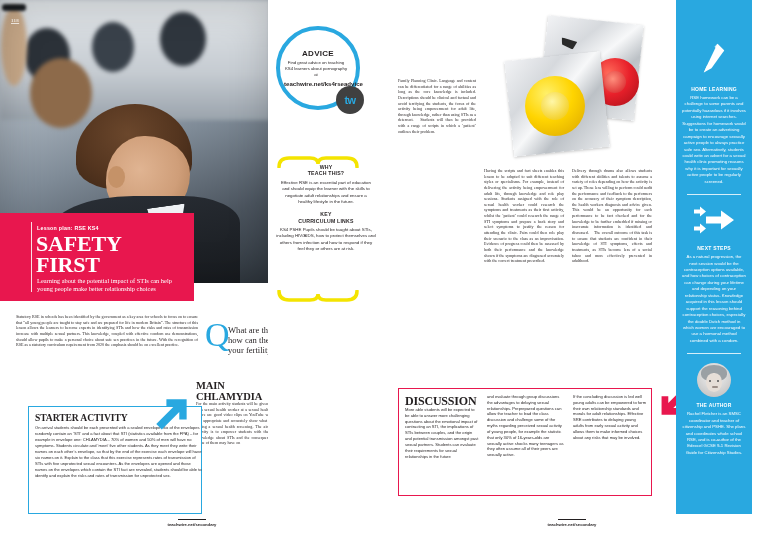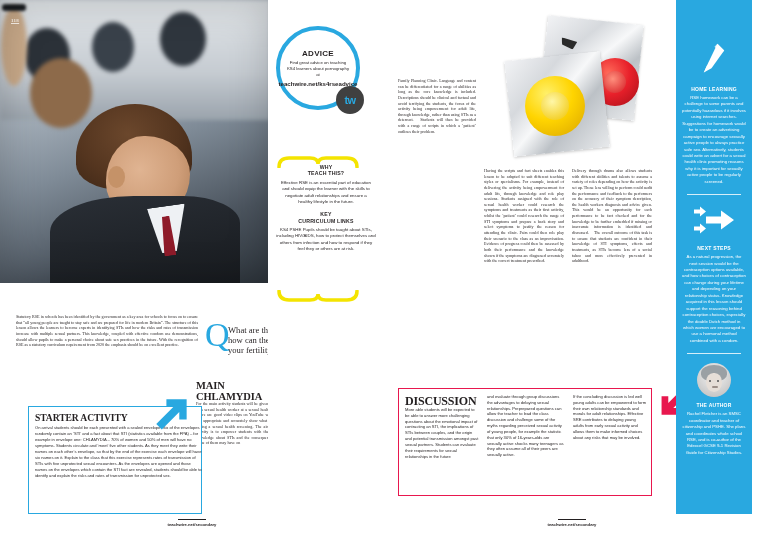--- a/index.html
+++ b/index.html
@@ -150,21 +150,21 @@
   }
   .foot-rule { width:28px; height:1px; background:#231f20; margin:0 auto 2px; }
 
   
   .mid-col {
     position:absolute; left:268px; top:0; width:116px; height:540px; background:#fff;
   }
   .advice-badge {
     position:absolute; left:8px; top:26px; width:84px; height:84px;
     border:4px solid #29a8e0; border-radius:50%;
-    display:flex; flex-direction:column; align-items:center; justify-content:center;
+    display:flex; flex-direction:column; justify-content:center;
     text-align:center; padding:4px;
   }
   .advice-title { font-size:8px; font-weight:bold; color:#231f20; letter-spacing:.3px; }
   .advice-text { font-size:4.3px; line-height:1.32; color:#231f20; margin-top:2px; width:64px; }
   .advice-url { font-size:6.1px; font-weight:bold; color:#231f20; margin-top:2.5px; line-height:1.15; }
   .tw-dot {
     position:absolute; left:68px; top:86px; width:28px; height:28px; border-radius:50%;
     background:#404040; display:flex; align-items:center; justify-content:center;
     font-size:11px; font-weight:bold; color:#29a8e0; letter-spacing:-.5px;
   }
@@ -291,20 +291,29 @@
       <div class="boy-face"></div>
       <div class="boy-ear"></div>
       <div class="boy-body"></div>
       <div class="boy-shirt"></div>
       <div class="boy-tie"></div>
       <div class="photo-vig"></div>
     </div>
 
     <div class="folio-left">118</div>
 
+    <div class="pinkblock">
+      <div class="rule"></div>
+      <div class="pink-kicker">Lesson plan: RSE KS4</div>
+      <div class="pink-title">
+        <div>SAFETY</div>
+        <div>FIRST</div>
+      </div>
+      <div class="pink-sub">Learning about the potential impact of STIs can help young people make better relationship choices</div>
+    </div>
 
     <div class="intro-para body-serif">Statutory RSE in schools has been identified by the government as a key area for schools to focus on to ensure that “all young people are taught to stay safe and are prepared for life in modern Britain”. The structure of this lesson allows the learners to become experts in identifying STIs and how the risks and rates of transmission increase with multiple sexual partners. This knowledge, coupled with effective condom use demonstrations, should allow pupils to make a personal choice about safe sex practices in the future. With the recognition of RSE as a statutory curriculum requirement from 2020 the emphasis should be on excellent practice.</div>
 
     <div class="qmark">Q</div>
     <div class="qtext">What are the risks of unprotected sex and how can they impact on your future and your fertility?</div>
 
     <div class="mainact-head">
       <div>MAIN</div>
       <div>CHLAMYDIA</div>
     </div>

